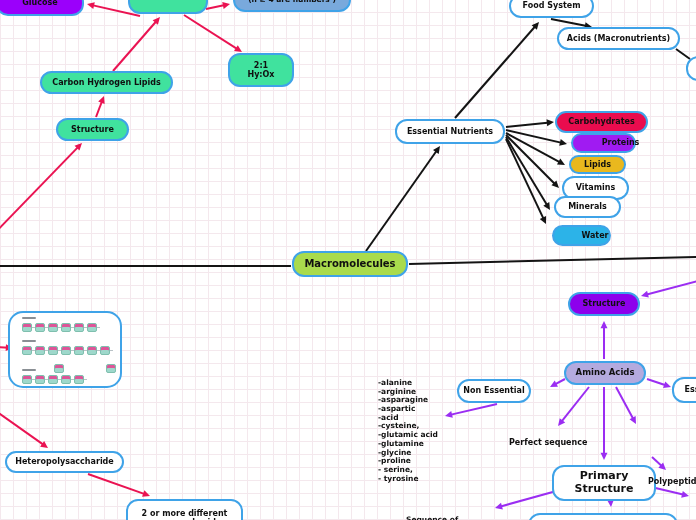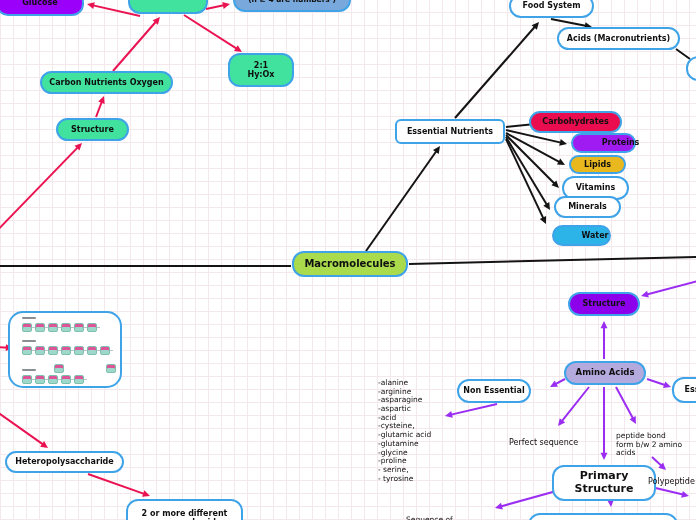--- a/index.html
+++ b/index.html
@@ -10,21 +10,21 @@
       repeating-linear-gradient(0deg,#f4e8ed 0 1px,transparent 1px 13px),
       repeating-linear-gradient(90deg,#f4e8ed 0 1px,transparent 1px 13px);
   }
   #edge-layer{position:absolute;left:0;top:0;z-index:1;}
   .node{
     position:absolute;z-index:2;display:flex;align-items:center;justify-content:center;
     text-align:center;font-weight:bold;color:#101010;border:2px solid #3fa3e8;
     border-radius:12px;box-sizing:border-box;white-space:pre-line;line-height:1.15;
   }
   .freetext{
-    position:absolute;z-index:2;font-weight:normal;color:#101010;white-space:pre-line;
+    position:absolute;z-index:2;font-weight:bold;color:#101010;white-space:pre-line;
     text-align:left;line-height:1.16;
   }
   .mol-unit{
     position:absolute;width:10px;height:9px;background:#9ed8cb;border-radius:2px;
     box-shadow:inset 0 3px 0 #dd5598;border:1px solid #7fbfae;box-sizing:border-box;
   }
   .mol-label{position:absolute;height:2px;background:#8a8f94;border-radius:1px;}
   .mol-line{position:absolute;height:1px;background:#b9c2c6;}
 </style>
 </head>
@@ -94,27 +94,27 @@
       <line x1="610" y1="492" x2="610.733923957905" y2="503.00885936857355" stroke="#9b2df2" stroke-width="2"></line>
       <polygon points="611,507 607.0488079648571,500.04384578222823 613.9928424307029,499.58091015117185" fill="#9b2df2"></polygon>
       <line x1="647" y1="486" x2="685.1087751412585" y2="495.07351789077586" stroke="#9b2df2" stroke-width="2"></line>
       <polygon points="689,496 681.1863401317207,497.71660113679377 682.7982912736535,490.9464063406763" fill="#9b2df2"></polygon>
     </svg>
 <div class="node" style="left: -4px; top: -10px; width: 88px; height: 26px; background: rgb(155, 0, 251); font-size: 8px;">Glucose</div>
     <div class="node" style="left: 128px; top: -15px; width: 80px; height: 29px; background: rgb(64, 226, 158); font-size: 8px;"></div>
     <div class="node" style="left: 233px; top: -12px; width: 118px; height: 24px; background: rgb(121, 169, 220); font-size: 7.5px;">(n ≥ 4 are numbers )</div>
     <div class="node" style="left: 228px; top: 53px; width: 66px; height: 34px; background: rgb(64, 226, 158); font-size: 8px;">2:1
 Hy:Ox</div>
-    <div class="node" style="left: 40px; top: 71px; width: 133px; height: 23px; background: rgb(64, 226, 158); font-size: 8px;">Carbon Nutrients Oxygen</div>
+    <div class="node" style="left: 40px; top: 71px; width: 133px; height: 23px; background: rgb(64, 226, 158); font-size: 8px;">Carbon Hydrogen Lipids</div>
     <div class="node" style="left: 56px; top: 118px; width: 73px; height: 23px; background: rgb(64, 226, 158); font-size: 8px;">Structure</div>
     <div class="node" style="left: 509px; top: -6px; width: 85px; height: 24px; background: rgb(255, 255, 255); font-size: 8px;">Food System</div>
     <div class="node" style="left: 557px; top: 27px; width: 123px; height: 23px; background: rgb(255, 255, 255); font-size: 8px;">Acids (Macronutrients)</div>
     <div class="node" style="left: 686px; top: 56px; width: 42px; height: 25px; background: rgb(255, 255, 255); font-size: 8px;"></div>
-    <div class="node" style="left: 395px; top: 119px; width: 110px; height: 25px; background: rgb(255, 255, 255); font-size: 8px; border-radius: 6px;">Essential Nutrients</div>
-    <div class="node" style="left: 529px; top: 111px; width: 93px; height: 22px; background: rgb(233, 12, 78); font-size: 8px;">Carbohydrates</div>
+    <div class="node" style="left: 395px; top: 119px; width: 110px; height: 25px; background: rgb(255, 255, 255); font-size: 8px;">Essential Nutrients</div>
+    <div class="node" style="left: 555px; top: 111px; width: 93px; height: 22px; background: rgb(233, 12, 78); font-size: 8px;">Carbohydrates</div>
     <div class="node" style="left: 571px; top: 133px; width: 65px; height: 20px; background: rgb(160, 27, 242); font-size: 8px; padding-left: 34px;">Proteins</div>
     <div class="node" style="left: 569px; top: 155px; width: 57px; height: 19px; background: rgb(233, 184, 30); font-size: 8px;">Lipids</div>
     <div class="node" style="left: 562px; top: 176px; width: 67px; height: 24px; background: rgb(255, 255, 255); font-size: 8px;">Vitamins</div>
     <div class="node" style="left: 554px; top: 196px; width: 67px; height: 22px; background: rgb(255, 255, 255); font-size: 8px;">Minerals</div>
     <div class="node" style="left: 552px; top: 225px; width: 59px; height: 21px; background: rgb(44, 179, 232); font-size: 8px; padding-left: 27px;">Water</div>
     <div class="node" style="left: 292px; top: 251px; width: 116px; height: 26px; background: rgb(169, 219, 77); font-size: 10px;">Macromolecules</div>
     <div class="node" style="left: 568px; top: 292px; width: 72px; height: 24px; background: rgb(141, 0, 236); font-size: 8px;">Structure</div>
     <div class="node" style="left: 564px; top: 361px; width: 82px; height: 24px; background: rgb(180, 170, 222); font-size: 8.5px;">Amino Acids</div>
     <div class="node" style="left: 457px; top: 379px; width: 74px; height: 24px; background: rgb(255, 255, 255); font-size: 8px;">Non Essential</div>
     <div class="node" style="left: 672px; top: 377px; width: 66px; height: 26px; background: rgb(255, 255, 255); font-size: 8px;">Essential</div>
@@ -130,19 +130,16 @@
 -aspartic
 -acid
 -cysteine,
 -glutamic acid
 -glutamine
 -glycine
 -proline
 - serine,
 - tyrosine</div>
     <div class="freetext" style="left: 509px; top: 438px; font-size: 8px;">Perfect sequence</div>
-    <div class="freetext" style="left: 616px; top: 432px; font-size: 7.5px;">peptide bond
-form b/w 2 amino
-acids</div>
     <div class="freetext" style="left: 648px; top: 477px; font-size: 8px;">Polypeptide</div>
     <div class="freetext" style="left: 406px; top: 516px; font-size: 7.5px;">Sequence of
 amino acids</div>
   </div>
 
 </body></html>

